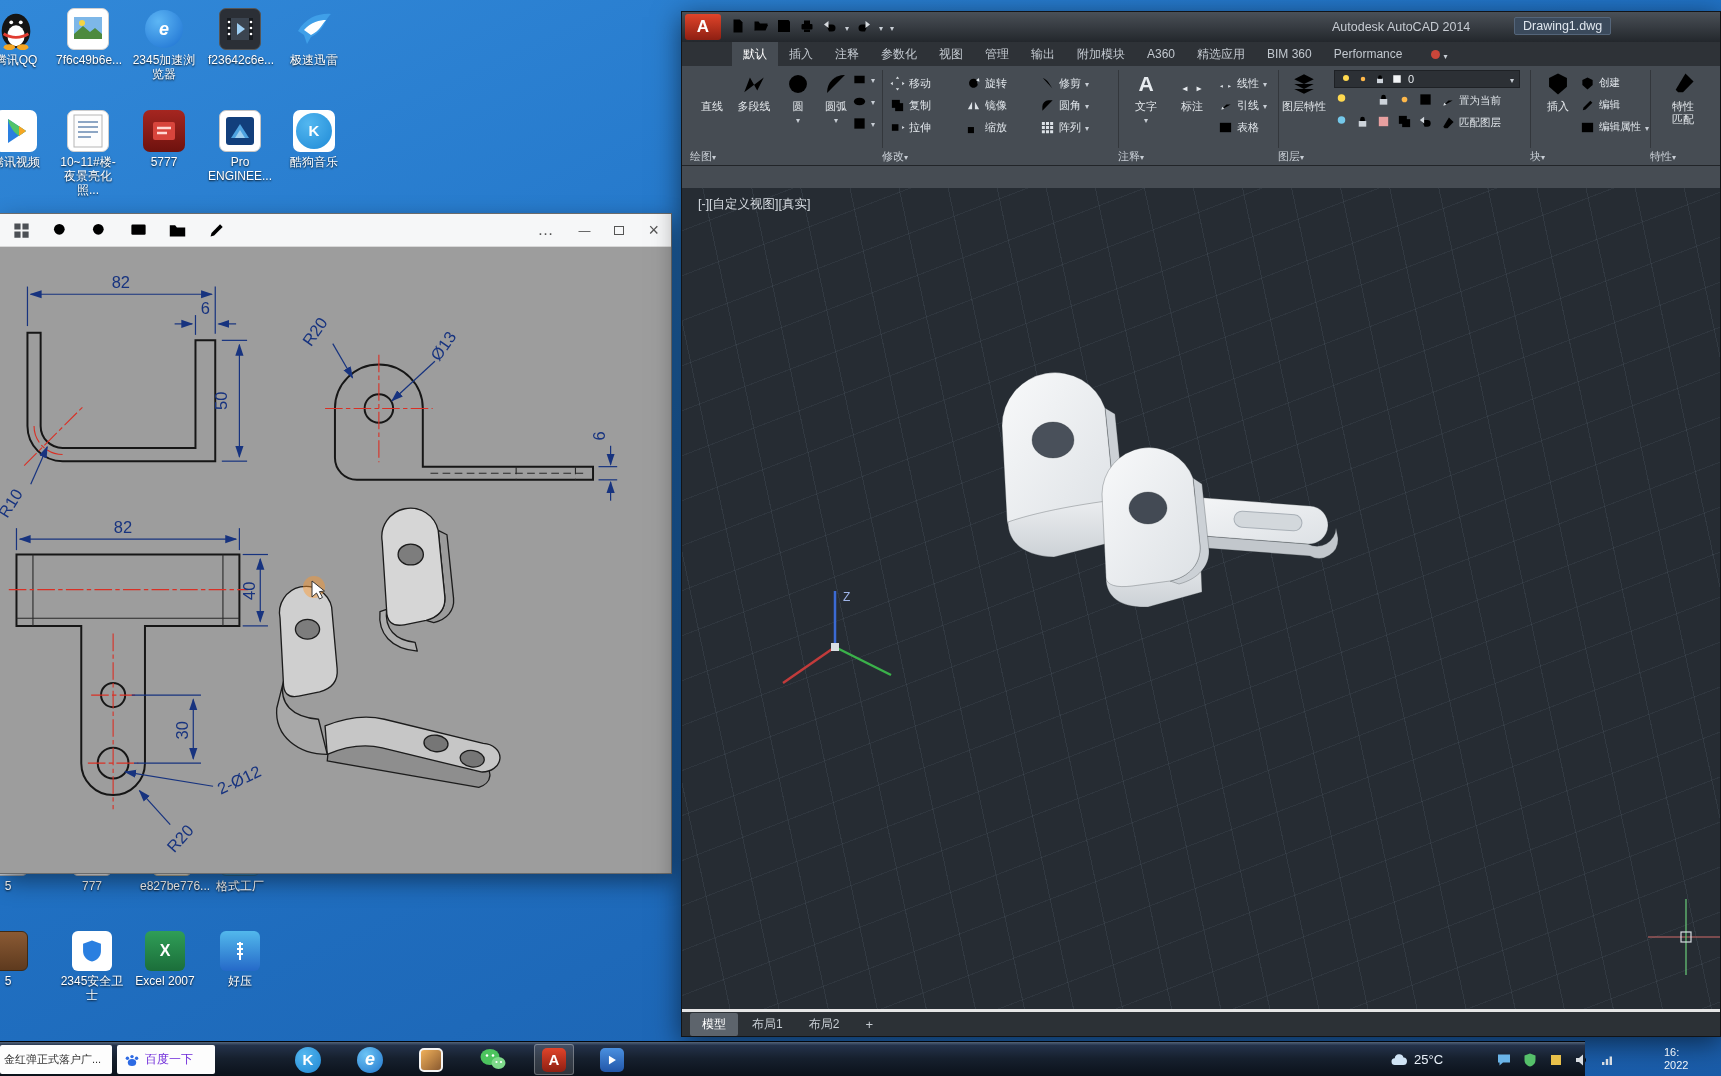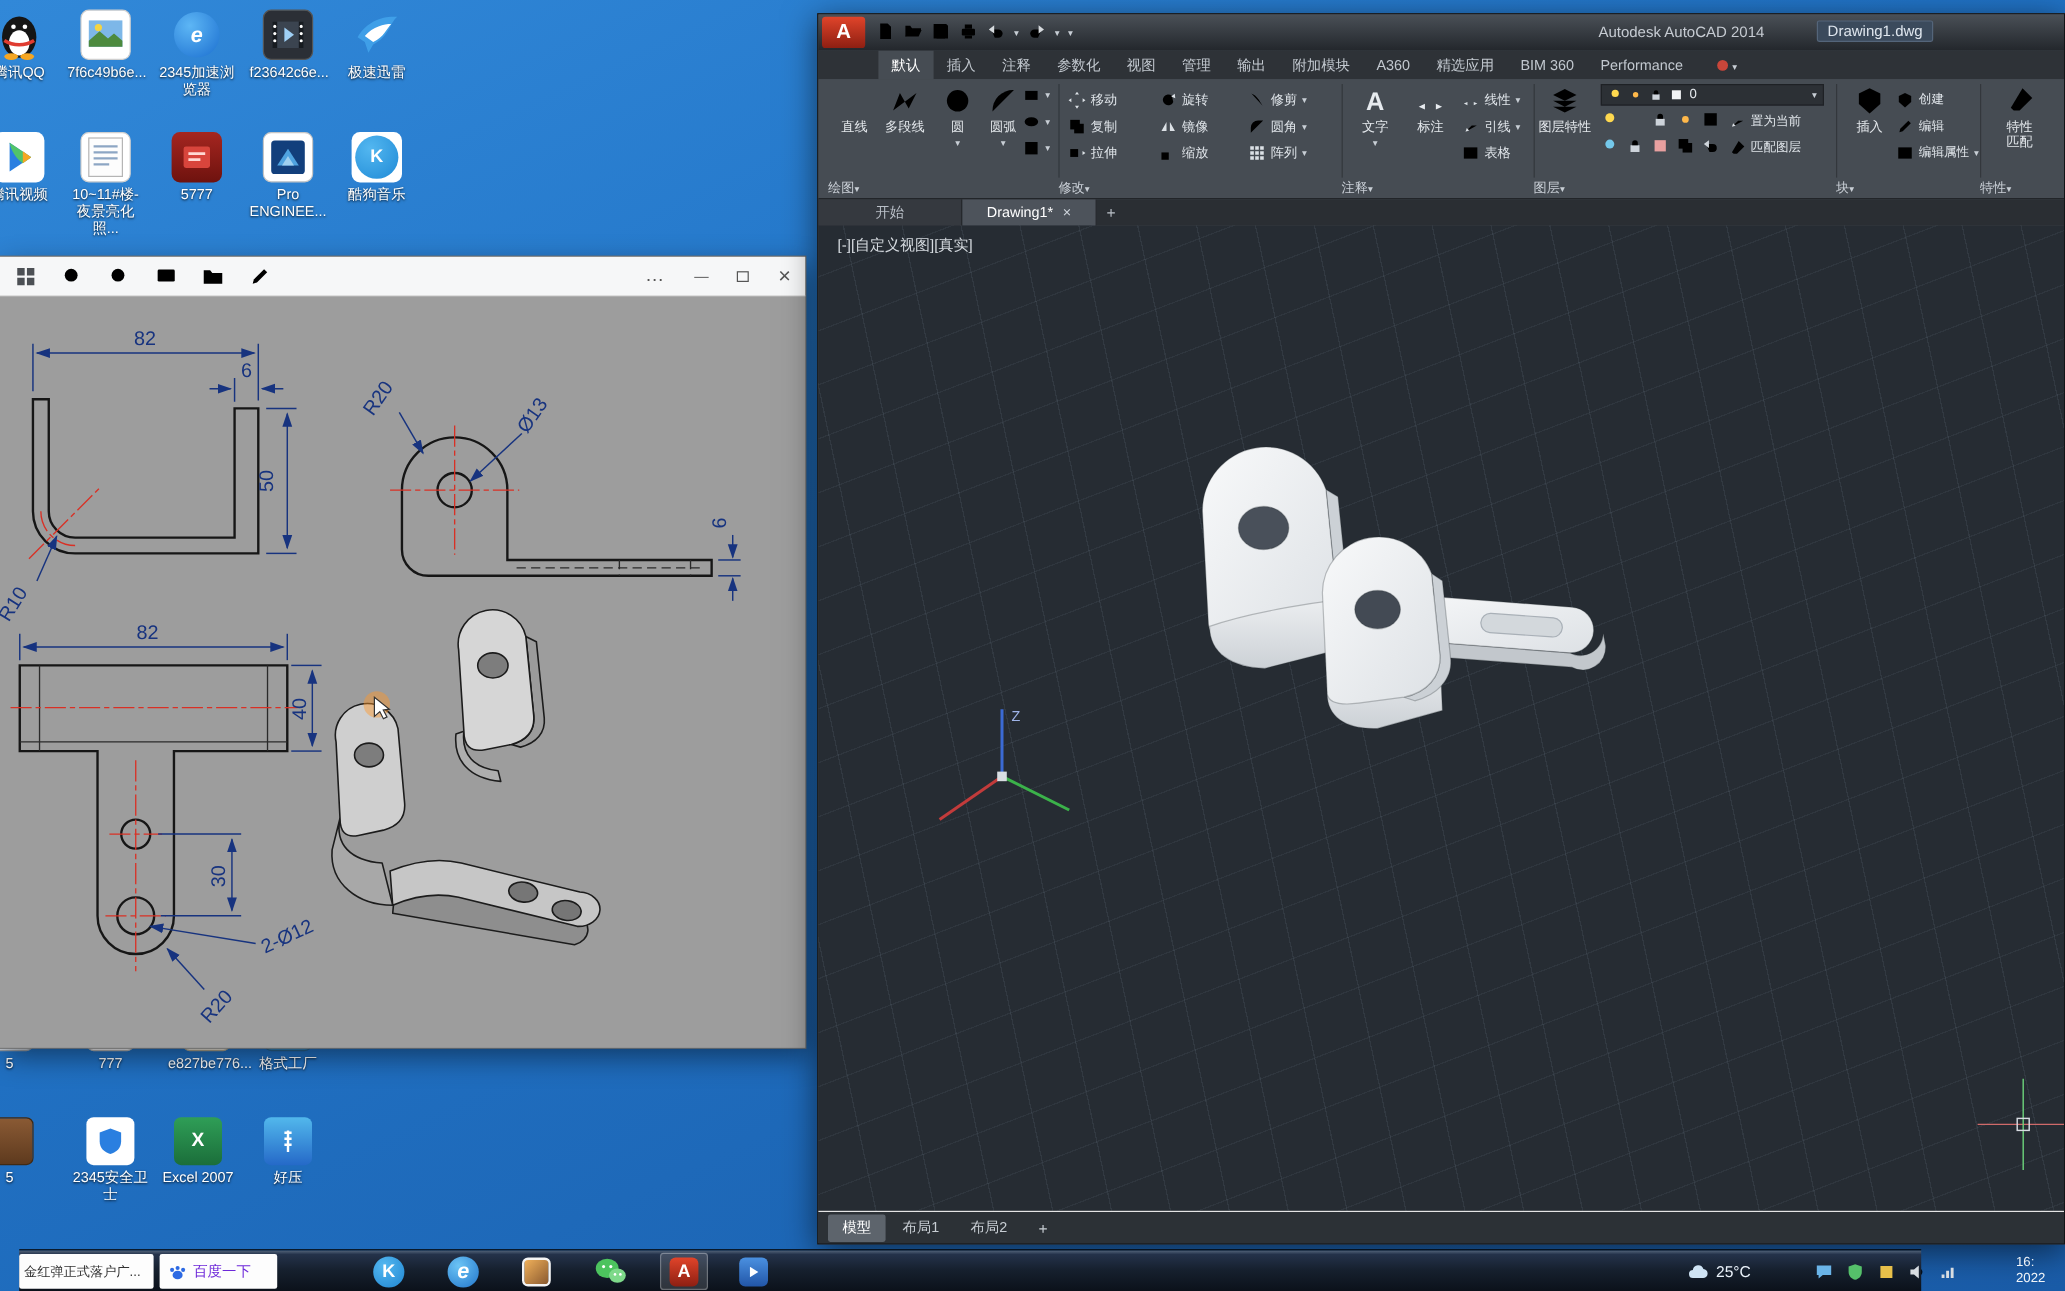--- a/index.html
+++ b/index.html
@@ -60,25 +60,25 @@
   .grid3d{position:absolute;left:-20%;top:-30%;width:150%;height:180%;
     background-image:repeating-linear-gradient(78deg,rgba(150,170,190,.10) 0 1px,transparent 1px 48px),
                      repeating-linear-gradient(-21deg,rgba(150,170,190,.08) 0 1px,transparent 1px 42px)}
   #vp-label{position:absolute;left:16px;top:8px;font-size:12.5px;color:#d6dbe0;cursor:pointer}
   #cmdbar{position:absolute;left:376px;top:966px;width:642px;height:26px;background:rgba(60,66,74,.94);border:1px solid #5a6169;border-radius:2px;display:flex;align-items:center;gap:8px;padding:0 8px;z-index:5}
   #cmdbar .c-close::after{font-size:13px;color:#b9c0c7}
   #cmdbar .icn{width:14px;height:14px;color:#b9c0c7}
   .prompt-box{width:18px;height:16px;background:#50575f;border:1px solid #666d75;border-radius:2px;display:flex;align-items:center;justify-content:center}
   .prompt-box::after{content:"›_";font-size:9px;color:#d8dde2}
   #cmd-text{color:#a9b0b8;font-size:12.5px}
-  #acad-bottom{position:absolute;left:0;bottom:0;width:100%;height:27px;background:#2c3136;border-top:1px solid #e5e5e5;display:flex;align-items:center;padding-left:8px;gap:2px;color:#c7cdd3;font-size:12px}
+  #acad-bottom{position:absolute;left:0;bottom:0;width:100%;height:27px;background:#2c3136;border-top:3px solid #e5e5e5;display:flex;align-items:center;padding-left:8px;gap:2px;color:#c7cdd3;font-size:12px}
   .ltab{padding:3px 12px;cursor:pointer;border-radius:2px}
   .ltab.active{background:#5d646c;color:#fff}
   
-  #taskbar{position:absolute;left:16px;top:1041px;width:1585px;height:35px;z-index:50;background:linear-gradient(#53647a 0,#24324a 10%,#16202e 48%,#0b111a 100%);border-top:1px solid #04070b}
+  #taskbar{position:absolute;left:0;top:1041px;width:1585px;height:35px;z-index:50;background:linear-gradient(#53647a 0,#24324a 10%,#16202e 48%,#0b111a 100%);border-top:1px solid #04070b}
   .tb-ico{position:absolute;top:2px;width:40px;height:31px;display:flex;align-items:center;justify-content:center;border-radius:3px;cursor:pointer}
   .tb-ico.active{background:rgba(255,255,255,.14);border:1px solid rgba(255,255,255,.28)}
   #ticker{position:absolute;left:0;top:3px;width:112px;height:29px;background:#fdfdfd;border-radius:2px;font-size:11px;color:#333;display:flex;align-items:center;padding:0 4px;white-space:nowrap;overflow:hidden;cursor:pointer}
   #baidu-box{position:absolute;left:117px;top:3px;width:98px;height:29px;background:#fdfdfd;border-radius:2px;display:flex;align-items:center;gap:5px;padding:0 7px;cursor:pointer}
   #baidu-box .icn{width:16px;height:16px;color:#2d6ae3}
   #baidu-box span{font-size:12px;color:#6d28d9}
   #weather{position:absolute;left:1390px;top:0;height:35px;display:flex;align-items:center;gap:6px;color:#eaf2fa;font-size:13px;cursor:pointer}
   #weather .icn{width:18px;height:18px;color:#cfe3f4}
   #tray{position:absolute;left:1496px;top:0;height:35px;display:flex;align-items:center;gap:10px}
   #tray .icn{width:16px;height:16px;cursor:pointer}
@@ -878,32 +878,20 @@
 
       <div class="bigbtn" style="left:976px;width:50px">
         <svg class="icn" viewBox="0 0 16 16">
             <use href="#s-brush"></use>
           </svg>
         <div style="width:30px;margin:0 auto">特性匹配</div>
       </div>
       <div class="rpanel-label" style="left:968px;width:70px"><span>特性</span><span class="c-car"></span></div>
     </div>
 
-    <div id="acad-filetabs">
-      <div class="ftab" style="width:120px">
-          <span>开始</span>
-        </div>
-      <div class="ftab active" style="width:112px">
-          <span>Drawing1*</span>
-          <span class="c-close"></span>
-        </div>
-      <div class="fplus">
-          <span class="c-plus"></span>
-        </div>
-    </div>
 
     <div id="acad-canvas">
       <div class="grid3d"></div>
       <div id="vp-label">[-][自定义视图][真实]</div>
 
       <svg width="1038" height="823" viewBox="0 0 1038 823" style="position:absolute;left:0;top:0">
         <defs>
           <linearGradient id="gA" x1="0" y1="0" x2="1" y2="1">
             <stop offset="0" stop-color="#f8f9fa"></stop>
               <stop offset="1" stop-color="#dde1e5"></stop>

